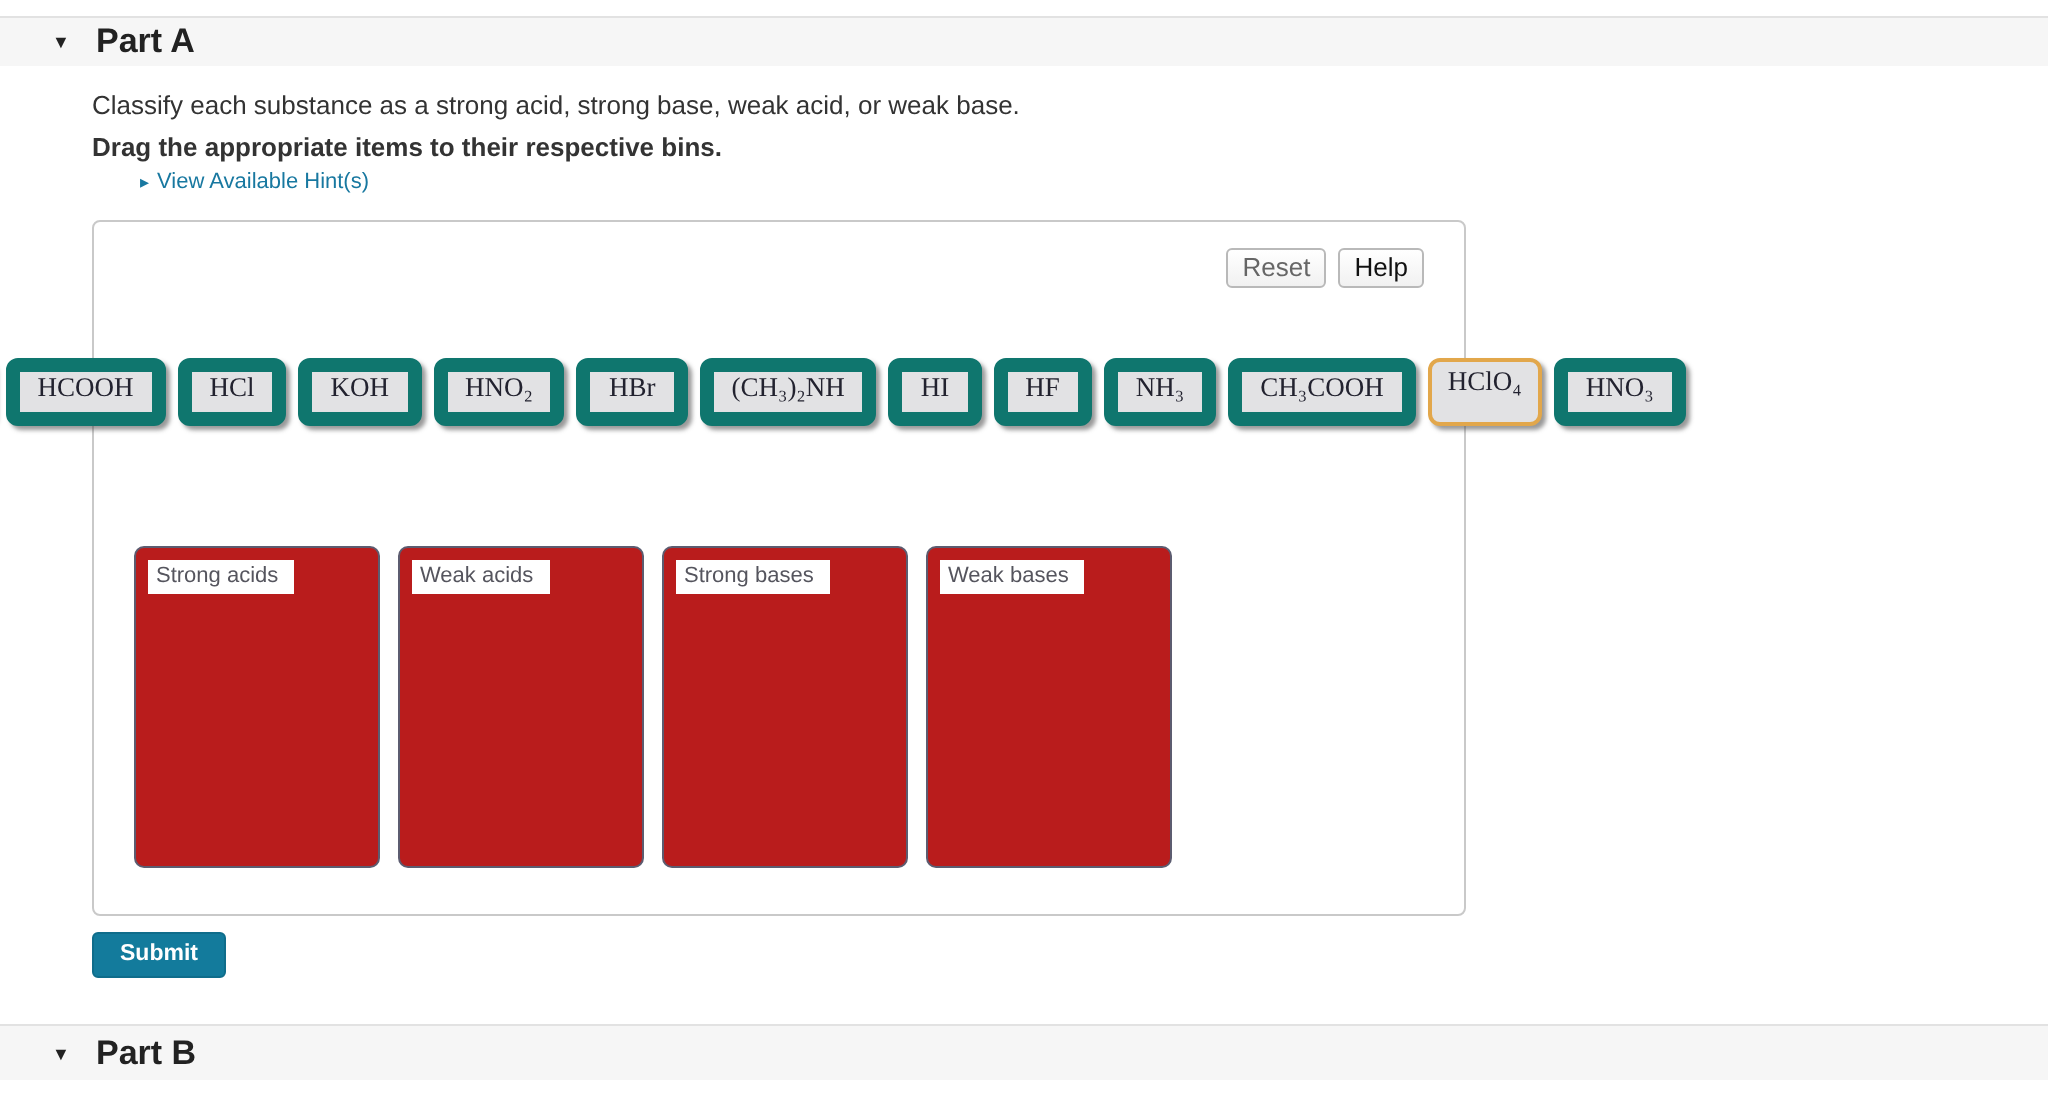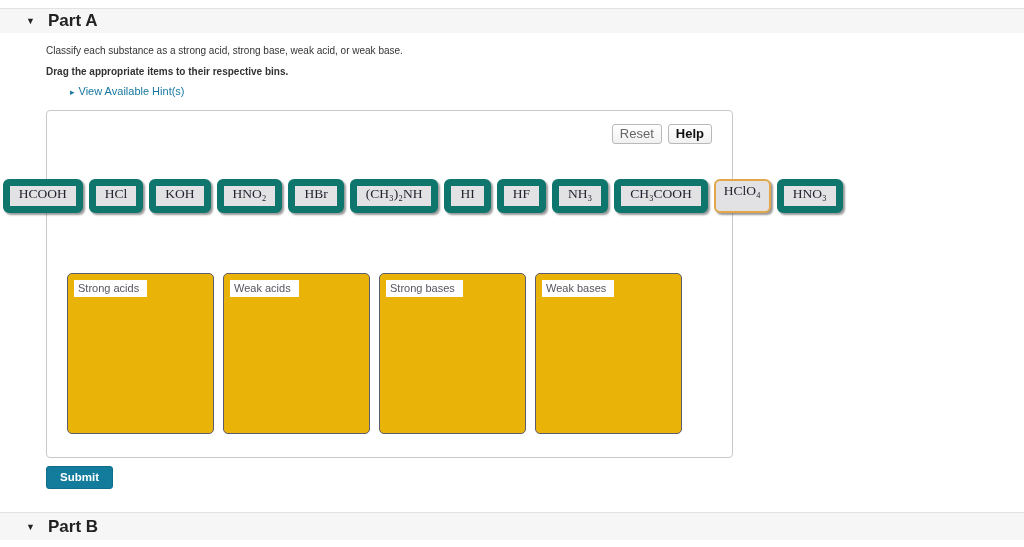--- a/index.html
+++ b/index.html
@@ -40,21 +40,21 @@
     color: #222;
     margin-left: 8px;
   }
   #part-a-bar { top: 8px; }
   #part-b-bar { top: 512px; height: 28px; }
 
   
   .instr {
     position: absolute;
     left: 46px;
-    font-size: 10px;
+    font-size: 13px;
     color: #333;
     white-space: nowrap;
   }
   #instr-classify { top: 45px; }
   #instr-drag { top: 66px; font-weight: bold; }
 
   
   #hint-link {
     position: absolute;
     left: 46px;
@@ -92,21 +92,21 @@
     font-family: "Liberation Sans", sans-serif;
     font-size: 13px;
     padding: 2px 7px;
     background: linear-gradient(#ffffff, #f1f1f1);
     border: 1px solid #b9b9b9;
     border-radius: 3px;
     cursor: pointer;
     line-height: 14px;
   }
   #reset-btn { color: #666; }
-  #help-btn  { color: #111; font-weight: bold; }
+  #help-btn  { color: #111; font-weight: normal; }
 
   
   .chip-row {
     position: absolute;
     left: 0;
     width: 100%;
     display: flex;
     justify-content: center;
     gap: 6px;
   }
@@ -132,23 +132,23 @@
 
   
   #bins-row {
     position: absolute;
     left: 20px;
     top: 162px;
     display: flex;
     gap: 9px;
   }
   .bin {
-    width: 147px;
+    width: 123px;
     height: 161px;
-    background: #eab308;
+    background: #b91c1c;
     border: 1px solid #5c5c70;
     border-radius: 5px;
   }
   .bin-label {
     display: inline-block;
     margin: 6px 0 0 6px;
     padding: 2px 8px 3px 4px;
     background: #ffffff;
     font-size: 11px;
     color: #55555e;

